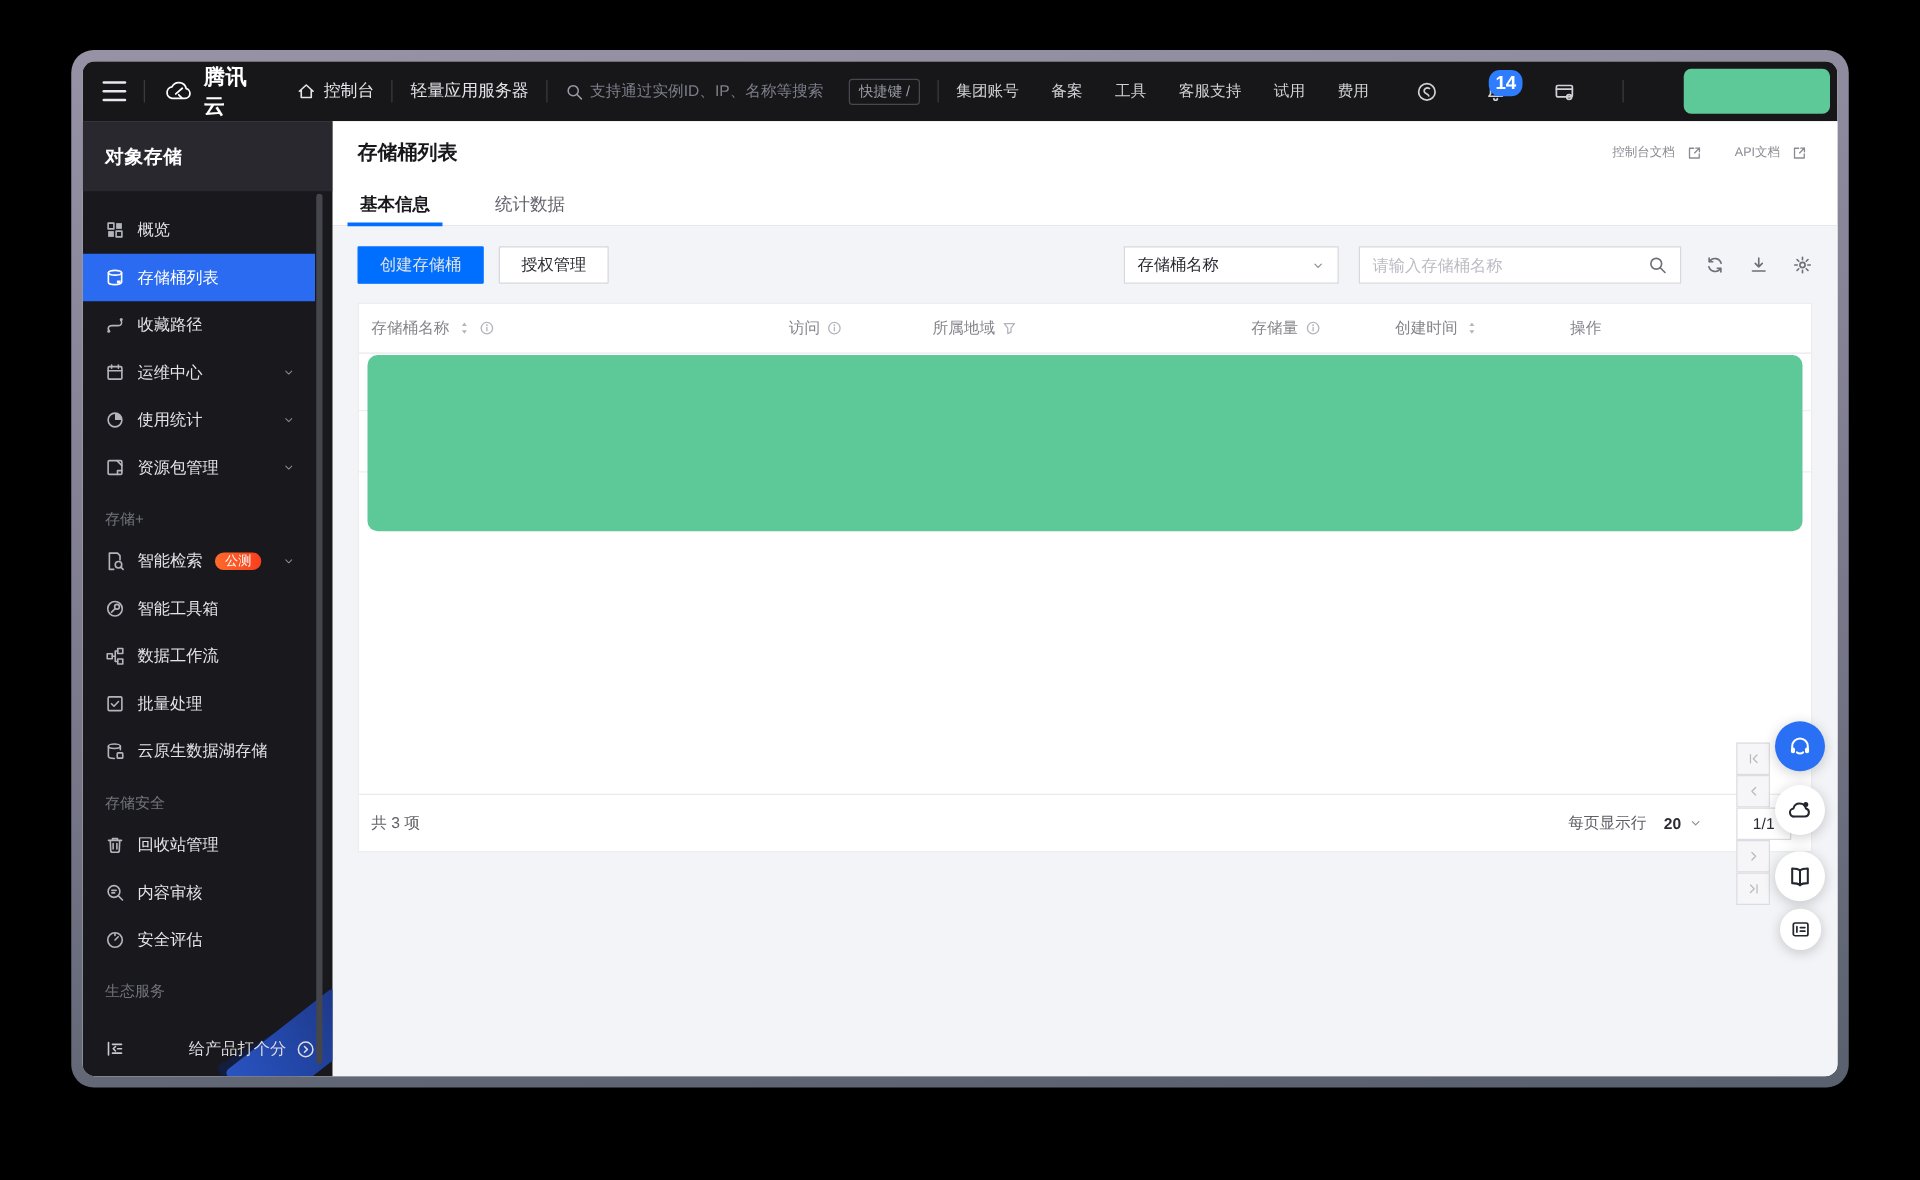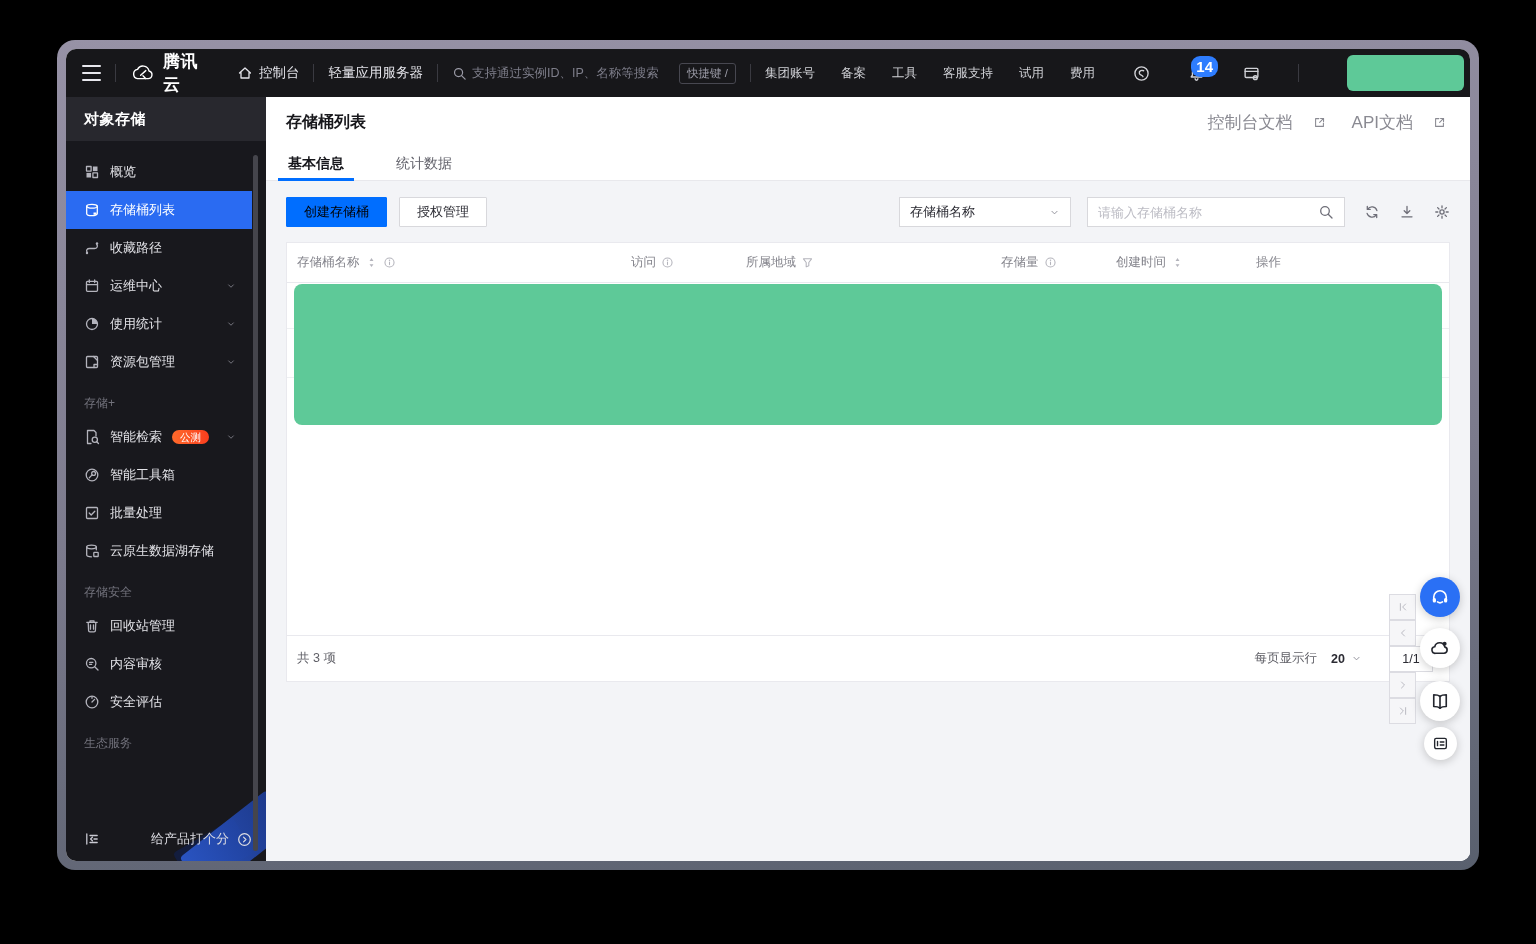--- a/index.html
+++ b/index.html
@@ -46,21 +46,21 @@
     font-weight:700; }
   .avatar-block { width:117px; height:36px; border-radius:6px; background:var(--green);
     margin-left:10px; cursor:pointer; flex:none; }
 
   
   .body { flex:1; display:flex; min-height:0; }
 
   
   .sidebar { width:200px; flex:0 0 200px; background:#18181d; position:relative;
     display:flex; flex-direction:column; overflow:hidden; }
-  .sidebar-title { height:44px; flex:none; background:#28282e; color:#fff;
+  .sidebar-title { height:56px; flex:none; background:#28282e; color:#fff;
     font-size:15px; font-weight:700; display:flex; align-items:center;
     padding-left:18px; letter-spacing:.5px; }
   .side-menu { flex:1; padding-top:12px; overflow:hidden; }
   .side-item { height:38px; display:flex; align-items:center; gap:10px;
     padding-left:18px; margin-right:14px; color:#e3e3e8; font-size:13px;
     cursor:pointer; white-space:nowrap; }
   .side-item .icon { width:16px; height:16px; color:#b4b4bd; }
   .side-item.active { background:#2a6bf2; color:#fff; }
   .side-item.active .icon { color:#fff; }
   .side-item .chev { margin-left:auto; margin-right:16px; width:10px; height:10px;
@@ -80,39 +80,39 @@
   .sidebar-bottom .icon { color:#c9c9d2; }
   .rate-label { margin-left:auto; color:#dcdce2; font-size:13px; white-space:nowrap; }
   .rate-label, .sidebar-bottom { z-index:2; }
 
   
   .main { flex:1; display:flex; flex-direction:column; min-width:0; background:#fff; }
   .page-head { height:50px; flex:none; display:flex; align-items:center;
     padding:0 24px 0 20px; }
   .page-title { font-size:16px; font-weight:700; color:#18181c; }
   .doc-links { margin-left:auto; display:flex; gap:26px; }
-  .doc-link { display:flex; align-items:center; gap:20px; color:#8a8a92;
-    font-size:17px; cursor:pointer; }
+  .doc-link { display:flex; align-items:center; gap:9px; color:#8a8a92;
+    font-size:10px; cursor:pointer; }
   .doc-link .icon { width:13px; height:13px; }
   .tabs { height:34px; flex:none; display:flex; padding-left:20px; gap:48px;
     border-bottom:1px solid #e8e8ec; }
   .tab { font-size:14px; color:#62626b; cursor:pointer; position:relative;
     padding:0 2px; display:flex; align-items:center; }
   .tab.active { color:#17171c; font-weight:700; }
   .tab.active::after { content:""; position:absolute; left:-8px; right:-8px;
     bottom:-1px; height:3px; background:var(--accent); }
 
   .content { flex:1; background:#f3f4f7; padding:16px 20px; min-height:0;
     display:flex; flex-direction:column; }
   .toolbar { height:30px; flex:none; display:flex; align-items:center;
     margin-bottom:15px; }
   .btn { height:30px; padding:0 17px; font-size:13px; border:1px solid #d8d8dc;
     background:#fff; color:#2b2b33; cursor:pointer; display:inline-flex;
     align-items:center; border-radius:1px; font-family:inherit; }
-  .btn-primary { background:var(--accent); border-color:var(--accent); color:#000000; }
+  .btn-primary { background:var(--accent); border-color:var(--accent); color:#e5e5e5; }
   .btn + .btn { margin-left:12px; }
   .tb-right { margin-left:auto; display:flex; align-items:center; }
   .select { width:172px; height:30px; border:1px solid #d8d8dc; background:#fff;
     display:flex; align-items:center; padding:0 10px; font-size:13px; color:#2b2b33;
     cursor:pointer; }
   .select .chev { margin-left:auto; width:11px; height:11px; color:#8a8a94; }
   .search-box { width:258px; height:30px; border:1px solid #d8d8dc; background:#fff;
     display:flex; align-items:center; padding:0 10px; margin-left:16px; }
   .search-box input { flex:1; border:none; outline:none; font-size:13px;
     color:#333; font-family:inherit; }
@@ -339,20 +339,31 @@
             </div>
             <div class="side-item">
               <span class="icon">
                 <svg viewBox="0 0 16 16">
                   <circle cx="8" cy="8" r="5.8"></circle>
                   <path d="m5.3 10.7 2.8-2.8"></path>
                   <circle cx="9.6" cy="6.4" r="1.9"></circle>
                 </svg>
               </span>
               <span>智能工具箱</span>
+            </div>
+            <div class="side-item">
+              <span class="icon">
+                <svg viewBox="0 0 16 16">
+                  <rect x="1.8" y="6" width="4" height="4"></rect>
+                  <rect x="10.2" y="1.8" width="4" height="4"></rect>
+                  <rect x="10.2" y="10.2" width="4" height="4"></rect>
+                  <path d="M5.8 8h2.4M8.2 8V3.8h2M8.2 8v4.2h2"></path>
+                </svg>
+              </span>
+              <span>数据工作流</span>
             </div>
             <div class="side-item">
               <span class="icon">
                 <svg viewBox="0 0 16 16">
                   <rect x="2.5" y="2.5" width="11" height="11" rx="1"></rect>
                   <path d="m5.2 8 2 2 3.6-3.8"></path>
                 </svg>
               </span>
               <span>批量处理</span>
             </div>

